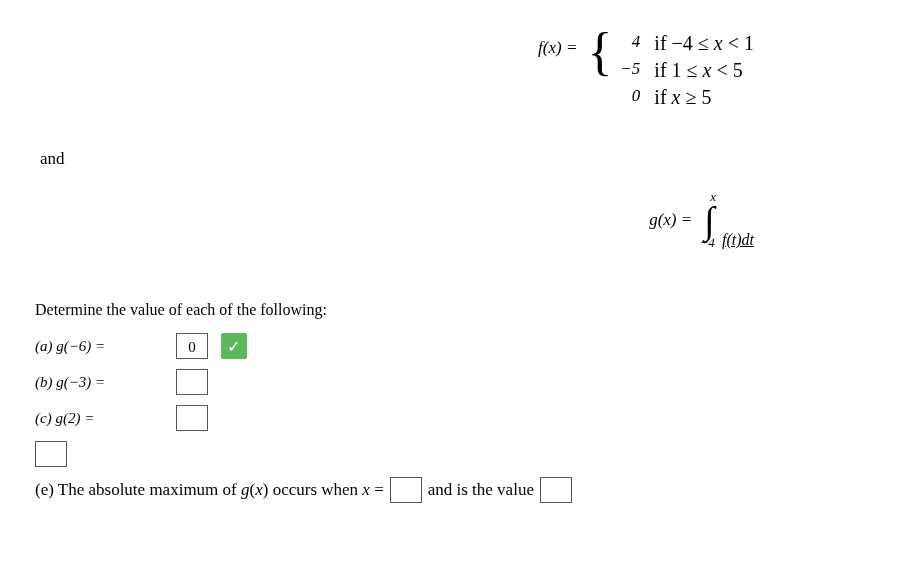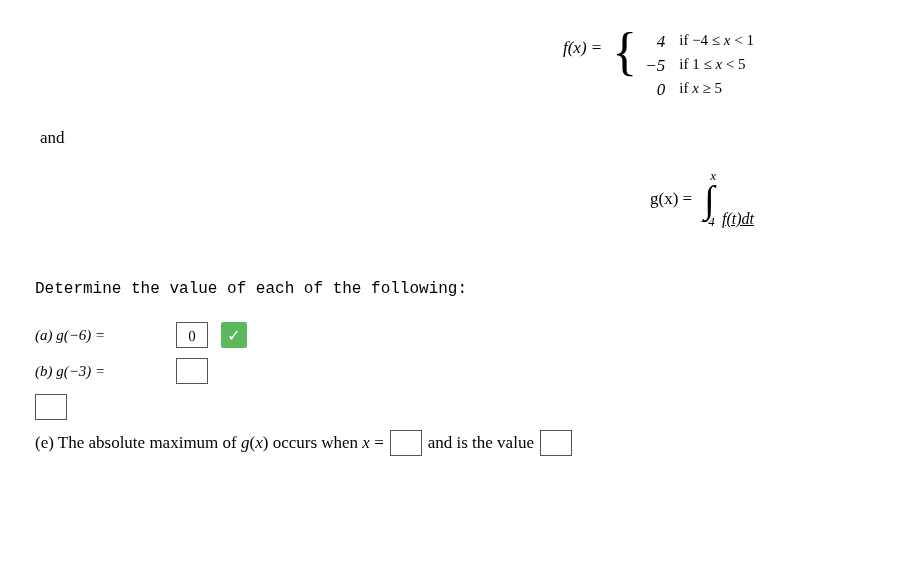--- a/index.html
+++ b/index.html
@@ -59,40 +59,41 @@
       column-gap: 14px;
       padding-top: 2px;
     }
 
     .case-value {
       text-align: right;
       font-style: italic;
     }
 
     .case-condition {
-      font-size: 15px;
+      font-size: 20px;
     }
 
     .and-section {
-      margin-top: 28px;
+      margin-top: 40px;
       margin-left: 10px;
       font-size: 17px;
     }
 
     .g-definition {
       display: flex;
       justify-content: flex-end;
       padding-right: 60px;
       margin-top: 20px;
       font-size: 17px;
       align-items: center;
       gap: 10px;
     }
 
     .g-lhs {
+      font-style: italic;
     }
 
     .integral-expr {
       display: flex;
       align-items: flex-end;
       gap: 4px;
     }
 
     .integral-symbol-wrap {
       display: flex;
@@ -129,22 +130,21 @@
       text-decoration: underline;
     }
 
     .bottom-section {
       margin-top: 50px;
       margin-left: 5px;
     }
 
     .determine-text {
       font-size: 16px;
-      margin-bottom: 24px;
-      font-family: Liberation Mono, monospace;
+      margin-bottom: 14px;
     }
 
     .problem-row {
       display: flex;
       align-items: center;
       gap: 11px;
       margin-bottom: 10px;
       font-size: 15px;
     }
 
@@ -246,20 +246,24 @@
       <span class="problem-label math-italic">(a) <i>g</i>(−6) =</span>
       <span class="answer-box answer-box-filled">0</span>
       <span class="check-icon">✓</span>
     </div>
 
     <div class="problem-row">
       <span class="problem-label math-italic">(b) <i>g</i>(−3) =</span>
       <span class="answer-box"></span>
     </div>
 
+    <div class="problem-row">
+      <span class="problem-label math-italic">(c) <i>g</i>(2) =</span>
+      <span class="answer-box"></span>
+    </div>
 
     <div class="problem-row">
       <span class="answer-box"></span>
     </div>
 
     <div class="last-row">
       <span>(e) The absolute maximum of <i>g</i>(<i>x</i>) occurs when <i>x</i> =</span>
       <span class="answer-box"></span>
       <span>and is the value</span>
       <span class="answer-box"></span>

